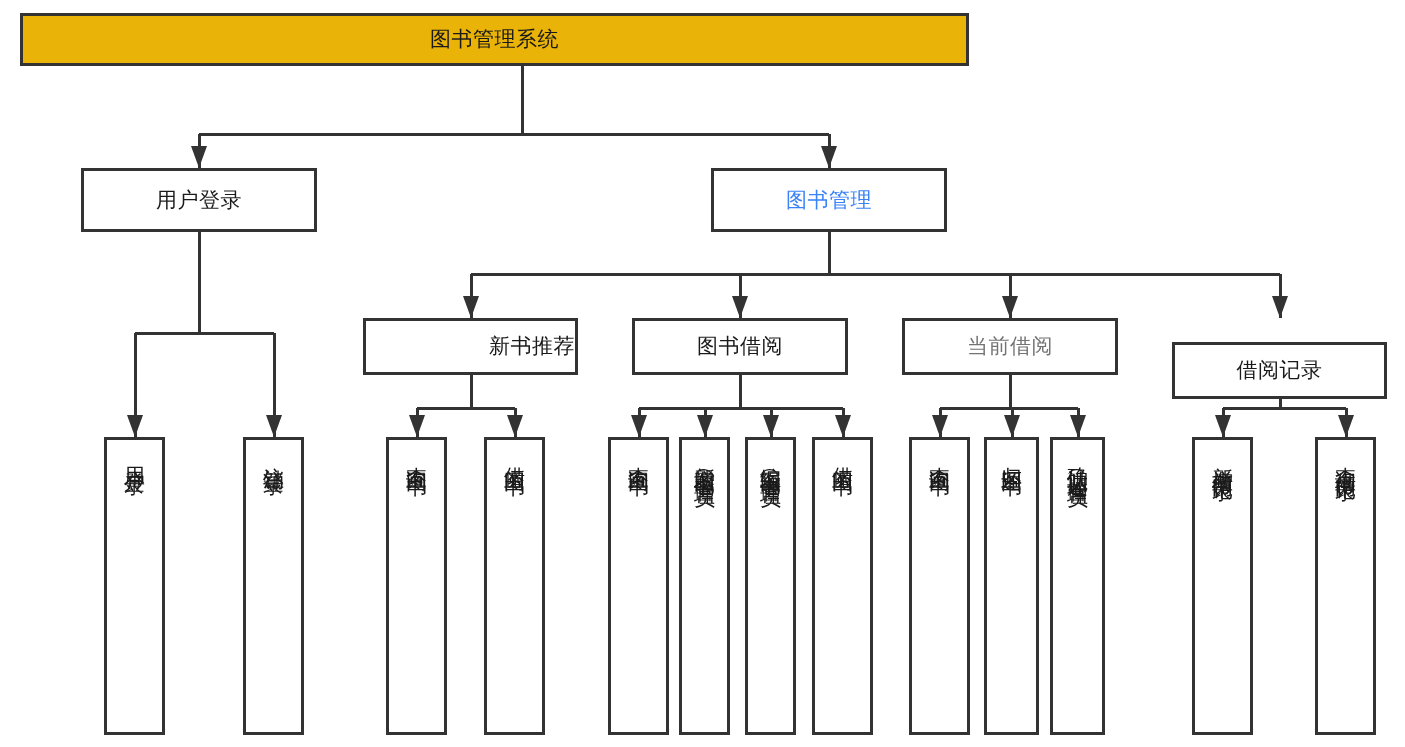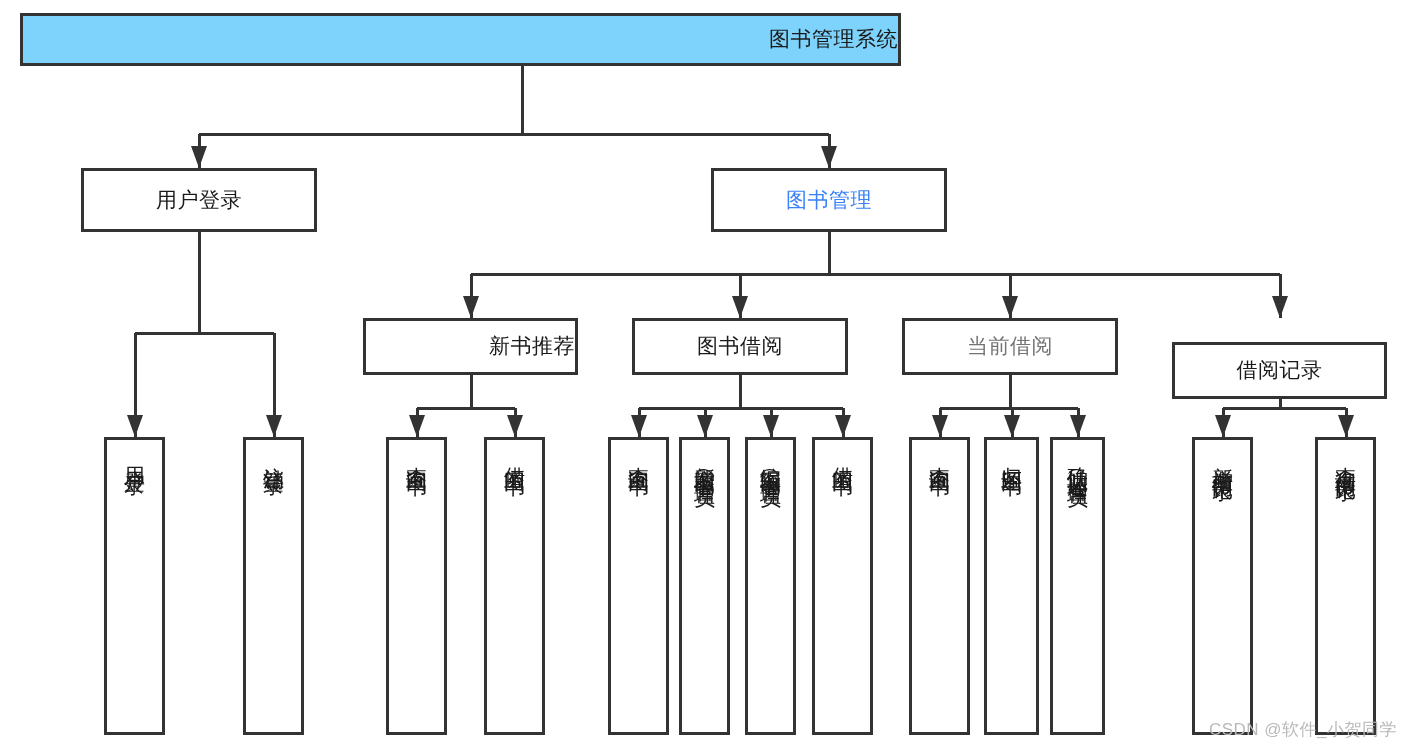--- a/index.html
+++ b/index.html
@@ -118,21 +118,21 @@
       <line x1="1078" y1="408" x2="1078" y2="437" stroke="#333333" stroke-width="3" shape-rendering="crispEdges"></line>
       <polygon points="1070,415 1086,415 1078,437" fill="#333333"></polygon>
       <line x1="1280" y1="375" x2="1280" y2="408" stroke="#333333" stroke-width="3" shape-rendering="crispEdges"></line>
       <line x1="1223" y1="408" x2="1346" y2="408" stroke="#333333" stroke-width="3" shape-rendering="crispEdges"></line>
       <line x1="1223" y1="408" x2="1223" y2="437" stroke="#333333" stroke-width="3" shape-rendering="crispEdges"></line>
       <polygon points="1215,415 1231,415 1223,437" fill="#333333"></polygon>
       <line x1="1346" y1="408" x2="1346" y2="437" stroke="#333333" stroke-width="3" shape-rendering="crispEdges"></line>
       <polygon points="1338,415 1354,415 1346,437" fill="#333333"></polygon>
     </svg>
   <div id="nodes">
-      <div class="node horiz" style="left: 20px; top: 13px; width: 881px; height: 53px; border-color: rgb(51, 51, 51); background: #7dd3fc; color: rgb(26, 26, 26); justify-content: flex-end;">
+      <div class="node horiz" style="left: 20px; top: 13px; width: 949px; height: 53px; border-color: rgb(51, 51, 51); background: #eab308; color: rgb(26, 26, 26);">
         <span class="lbl">图书管理系统</span>
       </div>
       <div class="node horiz" style="left: 81px; top: 168px; width: 236px; height: 64px; border-color: rgb(51, 51, 51); background: rgb(255, 255, 255); color: rgb(26, 26, 26);">
         <span class="lbl">用户登录</span>
       </div>
       <div class="node horiz" style="left: 711px; top: 168px; width: 236px; height: 64px; border-color: rgb(51, 51, 51); background: rgb(255, 255, 255); color: #3b82f6;">
         <span class="lbl">图书管理</span>
       </div>
       <div class="node horiz" style="left: 363px; top: 318px; width: 215px; height: 57px; border-color: rgb(51, 51, 51); background: rgb(255, 255, 255); color: rgb(26, 26, 26); justify-content: flex-end;">
         <span class="lbl">新书推荐</span>
@@ -179,14 +179,13 @@
       <div class="node vert" style="left: 1050px; top: 437px; width: 55px; height: 298px; border-color: rgb(51, 51, 51); background: rgb(255, 255, 255); color: rgb(26, 26, 26);">
         <span class="lbl">确认归还（管理员）</span>
       </div>
       <div class="node vert" style="left: 1192px; top: 437px; width: 61px; height: 298px; border-color: rgb(51, 51, 51); background: rgb(255, 255, 255); color: rgb(26, 26, 26);">
         <span class="lbl">新增借阅记录</span>
       </div>
       <div class="node vert" style="left: 1315px; top: 437px; width: 61px; height: 298px; border-color: rgb(51, 51, 51); background: rgb(255, 255, 255); color: rgb(26, 26, 26);">
         <span class="lbl">查询借阅记录</span>
       </div>
     </div>
-  <div class="watermark">CSDN @软件_小贺同学</div>
 </div>
 
 </body></html>

